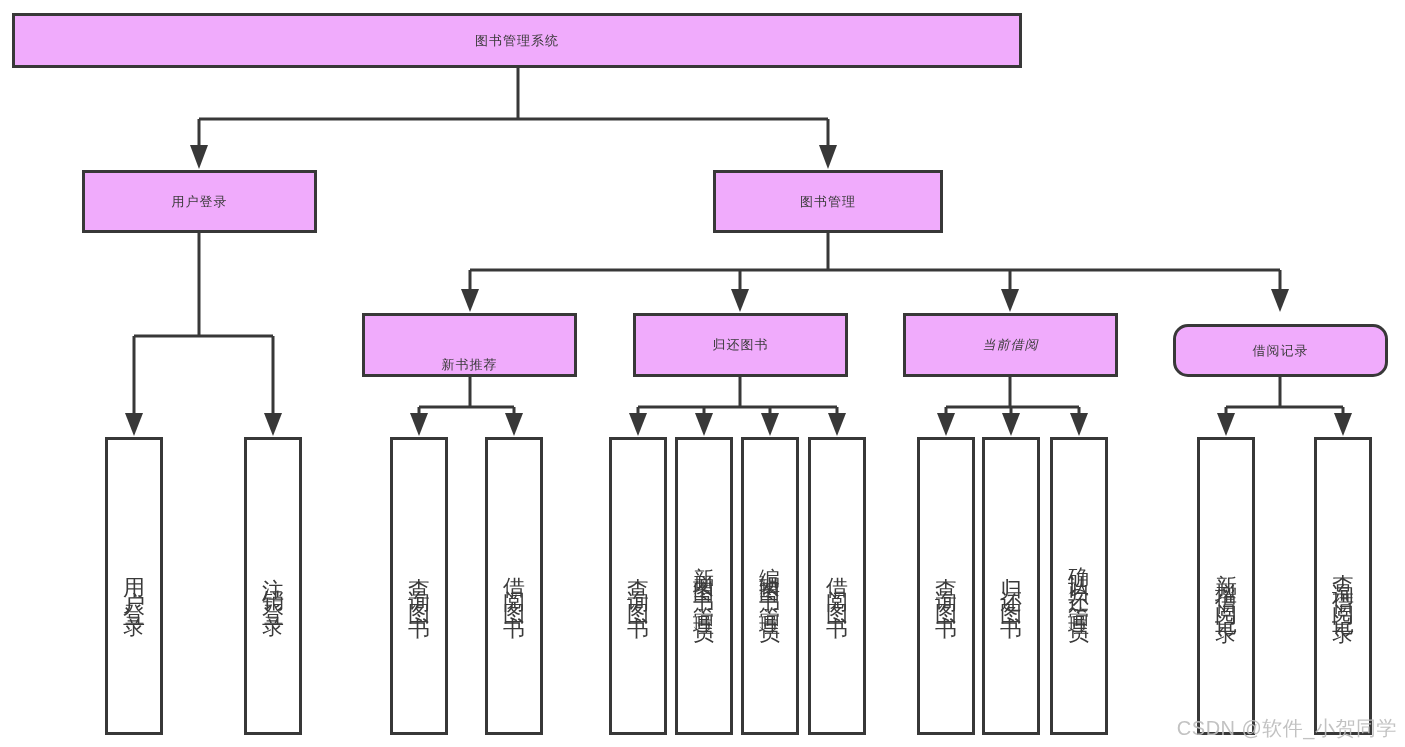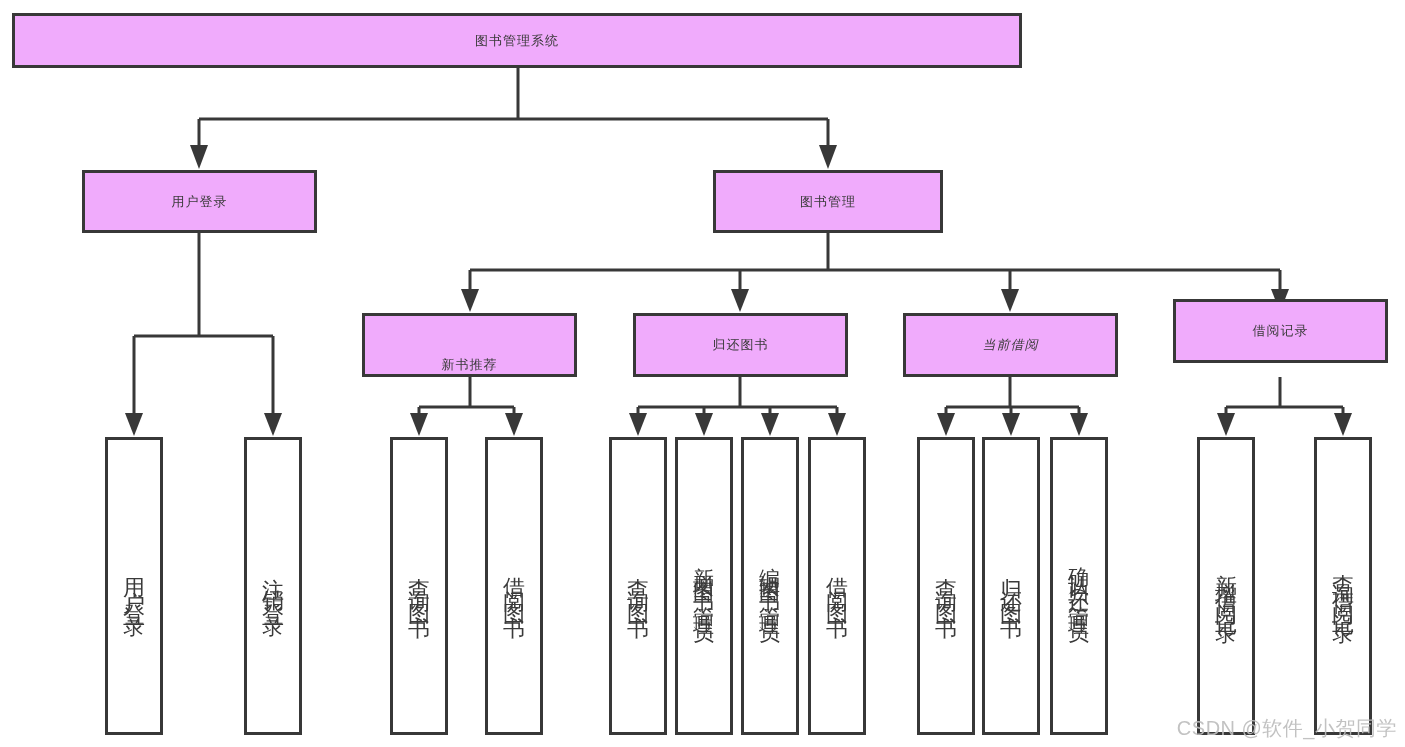--- a/index.html
+++ b/index.html
@@ -121,21 +121,21 @@
 
   <div class="node" style="left:362px; top:313px; width:215px; height:64px;align-items:flex-end;">
     <span>新书推荐</span>
   </div>
   <div class="node" style="left:633px; top:313px; width:215px; height:64px;">
     <span>归还图书</span>
   </div>
   <div class="node" style="left:903px; top:313px; width:215px; height:64px;font-style:italic;">
     <span>当前借阅</span>
   </div>
-  <div class="node" style="left:1173px; top:299px; width:215px; height:64px;">
+  <div class="node" style="left:1173px; top:324px; width:215px; height:53px;border-radius:15px;">
     <span>借阅记录</span>
   </div>
 
   <div class="leaf" style="left:105px;">
     <span class="vtext len4">用户登录</span>
   </div>
   <div class="leaf" style="left:244px;">
     <span class="vtext len4">注销登录</span>
   </div>
 

